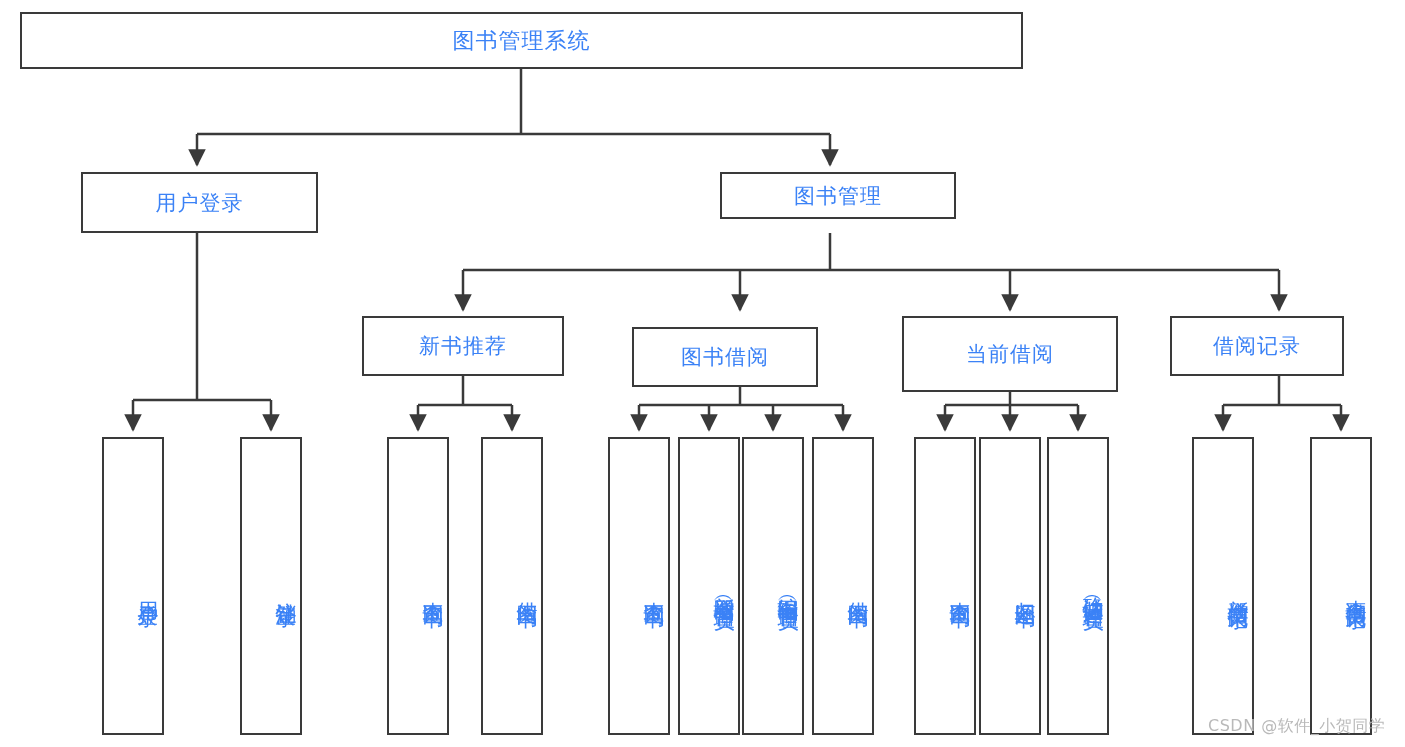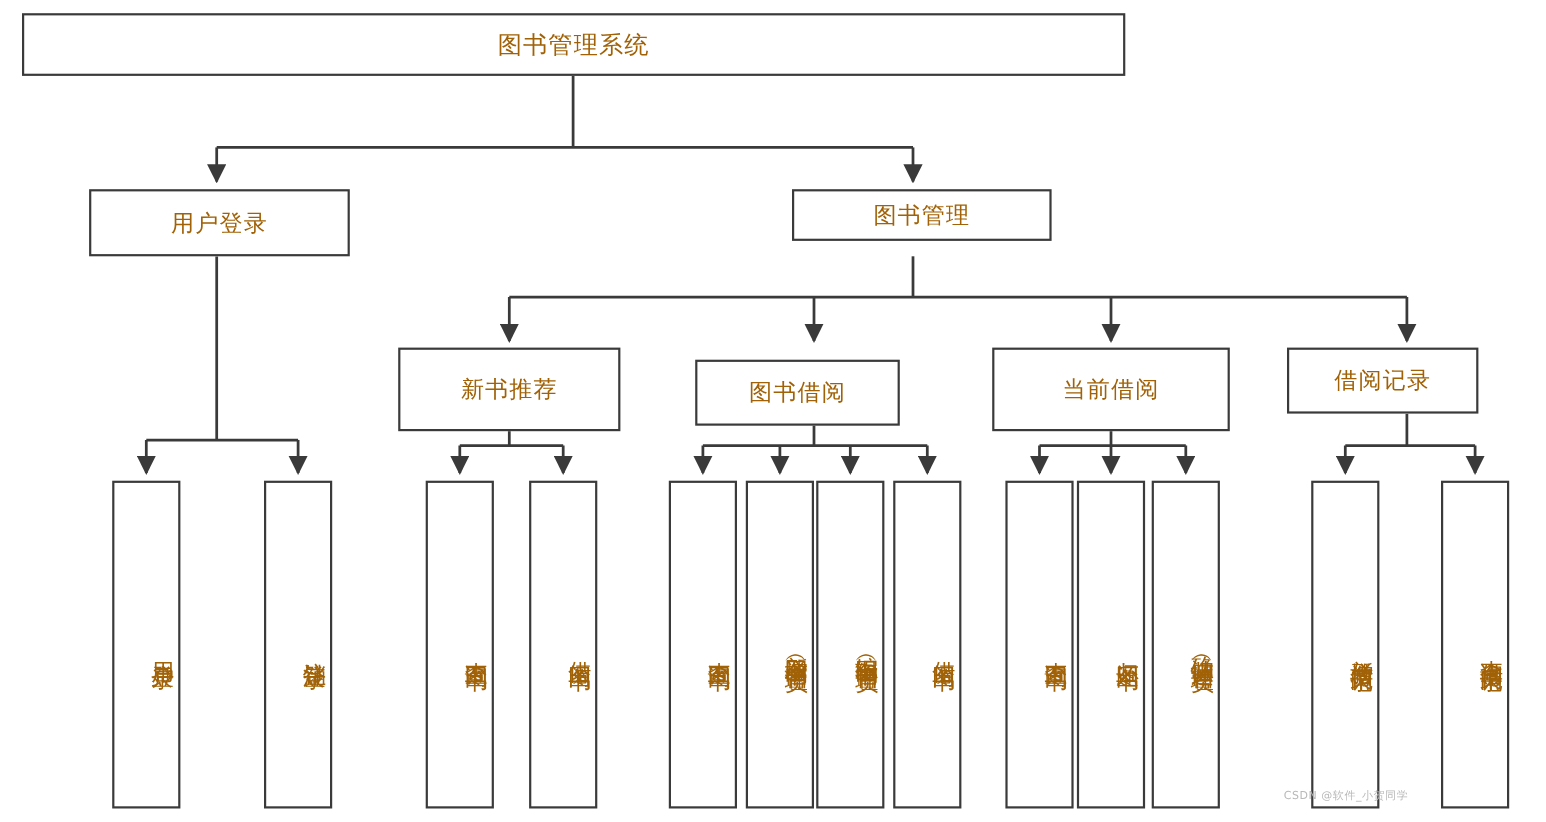--- a/index.html
+++ b/index.html
@@ -27,44 +27,44 @@
     height: 747px;
   }
   .node {
     position: absolute;
     box-sizing: border-box;
     background: #ffffff;
     border: 2px solid #3a3a3a;
     display: flex;
     align-items: center;
     justify-content: center;
-    color: #a16207;
+    color: #3b82f6;
     overflow: hidden;
   }
   .node.horizontal {
     font-size: 21px;
     letter-spacing: 1px;
   }
   .node.vertical {
     writing-mode: vertical-rl;
     text-orientation: upright;
     font-size: 21px;
     letter-spacing: 2px;
     padding-top: 6px;
     align-items: flex-start;
     justify-content: center;
   }
   .node.root {
     font-size: 22px;
   }
   .watermark {
     position: absolute;
-    left: 1167px;
+    left: 1208px;
     top: 716px;
-    font-size: 10px;
+    font-size: 16px;
     color: #b9b9b9;
     white-space: nowrap;
     letter-spacing: 0.5px;
   }
 </style>
 </head>
 <body>
 
 <div id="diagram-root">
 
@@ -123,21 +123,21 @@
   </div>
 
   <div class="node horizontal" style="left:81px; top:172px; width:237px; height:61px;">
     <span>用户登录</span>
   </div>
 
   <div class="node horizontal" style="left:720px; top:172px; width:236px; height:47px;font-family:Liberation Mono, monospace;">
     <span>图书管理</span>
   </div>
 
-  <div class="node horizontal" style="left:362px; top:316px; width:202px; height:76px;">
+  <div class="node horizontal" style="left:362px; top:316px; width:202px; height:60px;">
     <span>新书推荐</span>
   </div>
 
   <div class="node horizontal" style="left:632px; top:327px; width:186px; height:60px;">
     <span>图书借阅</span>
   </div>
 
   <div class="node horizontal" style="left:902px; top:316px; width:216px; height:76px;">
     <span>当前借阅</span>
   </div>

